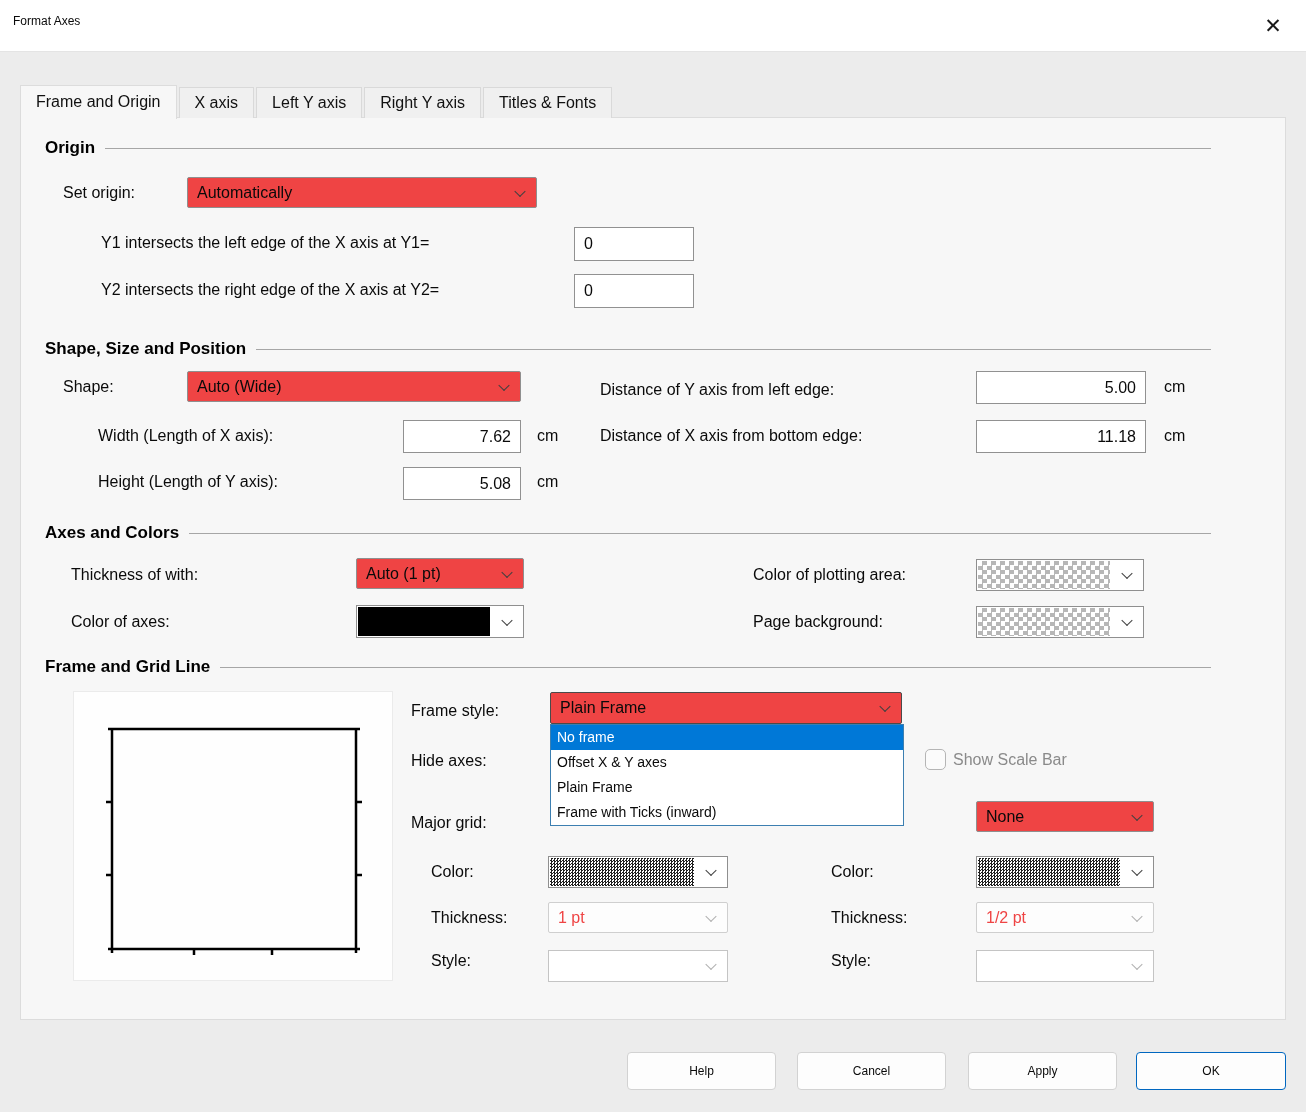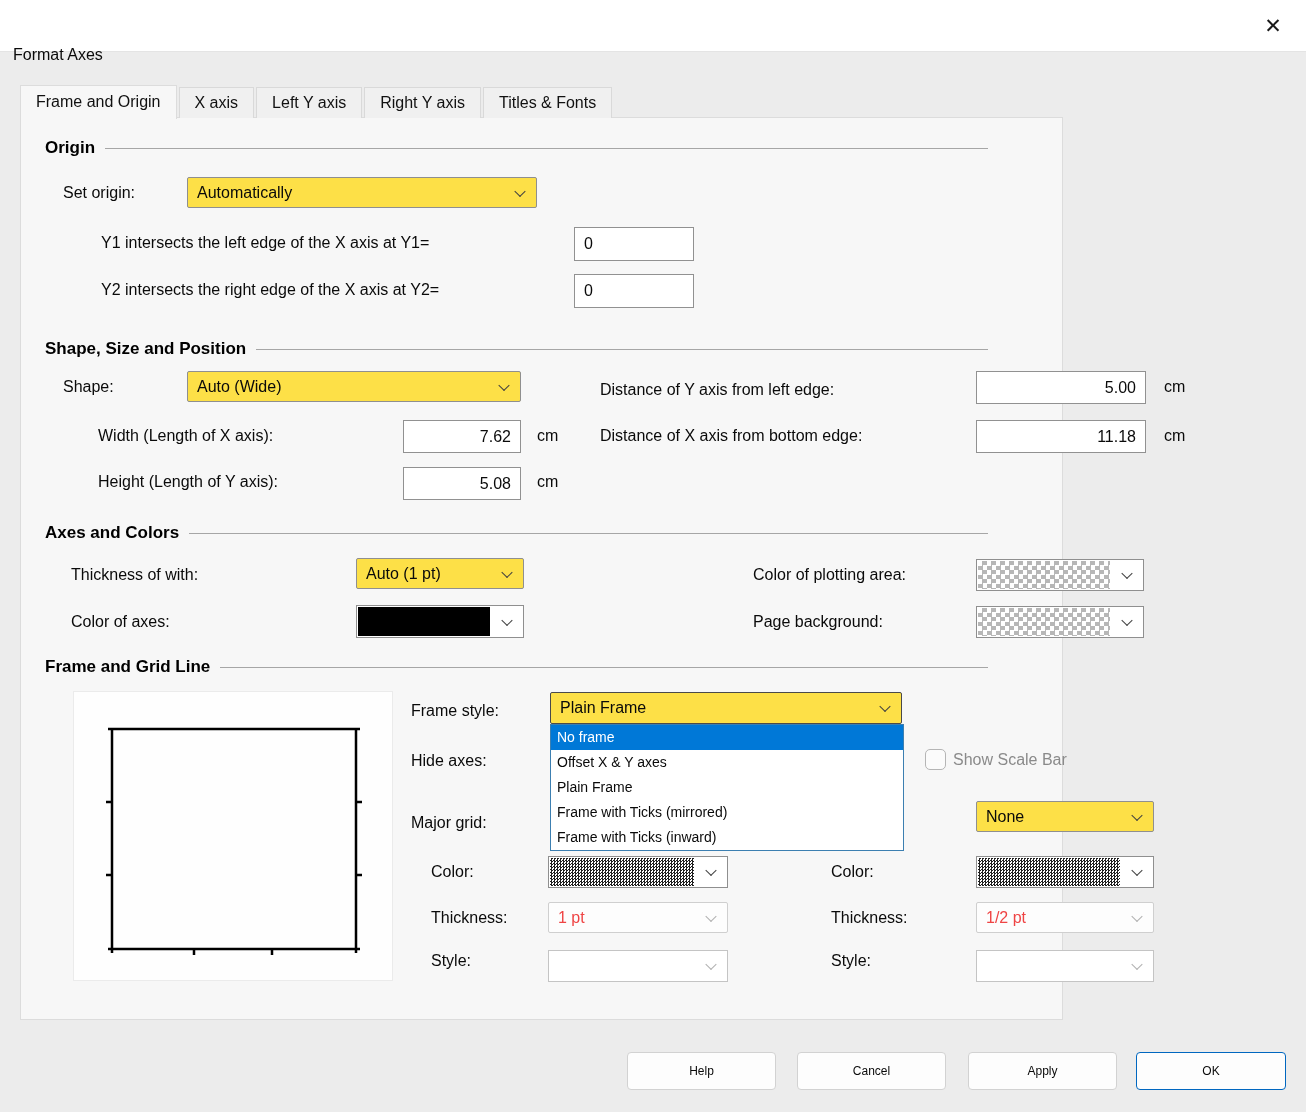--- a/index.html
+++ b/index.html
@@ -1,30 +1,30 @@
 <!DOCTYPE html>
 <html><head>
 <meta charset="utf-8">
 <style>
   html,body{margin:0;padding:0;background:#d4d4d4;}
   *{box-sizing:border-box;font-family:"Liberation Sans","DejaVu Sans",sans-serif;}
   .dialog{position:relative;width:1306px;height:1112px;background:#ececec;outline:1px solid #a9a9a9;overflow:hidden;}
   .titlebar{position:absolute;left:0;top:0;width:100%;height:52px;background:#ffffff;border-bottom:1px solid #e4e4e4;}
-  .title{position:absolute;left:13px;top:14px;font-size:16px;color:#0a0a0a;margin-top:32px;}
+  .title{position:absolute;left:13px;top:14px;font-size:12px;color:#0a0a0a;}
   .close{position:absolute;left:1256px;top:10px;width:34px;height:32px;display:flex;align-items:center;justify-content:center;font-size:21px;color:#1a1a1a;cursor:pointer;}
   .tabstrip{position:absolute;left:20px;top:84px;height:34px;display:flex;align-items:flex-end;z-index:3;}
   .tab{height:31px;padding:0 15px;background:#f0f0f0;border:1px solid #d9d9d9;border-bottom:none;display:flex;align-items:center;font-size:16px;color:#111;margin-right:2px;cursor:pointer;}
   .tab.active{height:34px;background:#f7f7f7;border-color:#dcdcdc;margin-bottom:-1px;padding-bottom:1px;}
-  .page{position:absolute;left:20px;top:117px;width:1043px;height:903px;background:#f7f7f7;border:1px solid #dcdcdc;}
+  .page{position:absolute;left:20px;top:117px;width:1266px;height:903px;background:#f7f7f7;border:1px solid #dcdcdc;}
   .section{position:absolute;left:24px;right:74px;height:22px;display:flex;align-items:center;gap:10px;}
   .shead{font-size:17px;font-weight:bold;color:#000;white-space:nowrap;}
   .sline{flex:1;border-top:1px solid #a6a6a6;height:0;}
   .lbl{position:absolute;font-size:16px;color:#0a0a0a;white-space:nowrap;}
   .lbl.gray{color:#8a8a8a;}
-  .combo{position:absolute;background:#fde047;border:1px solid #8f8f8f;border-radius:2px;font-size:16px;color:#0a0a0a;display:flex;align-items:center;padding:0 32px 0 9px;cursor:pointer;white-space:nowrap;}
+  .combo{position:absolute;background:#ef4444;border:1px solid #8f8f8f;border-radius:2px;font-size:16px;color:#0a0a0a;display:flex;align-items:center;padding:0 32px 0 9px;cursor:pointer;white-space:nowrap;}
   .combo.focusdark{border-color:#4a4a4a;}
   .combo.disabled{border-color:#cfcfcf;color:#ef4444;background:#fdfdfd;}
   .chev{position:absolute;right:12px;top:50%;width:8px;height:8px;border-right:1.6px solid #404040;border-bottom:1.6px solid #404040;transform:translateY(-70%) rotate(45deg);}
   .combo.disabled .chev,.swcombo.soft .chev{border-color:#b0b0b0;}
   .swcombo{position:absolute;background:#fff;border:1px solid #8f8f8f;cursor:pointer;}
   .swcombo.soft{border-color:#c4c4c4;}
   .sw{position:absolute;left:1px;top:1px;bottom:1px;right:33px;}
   .sw.black{background:#000;}
   .sw.checker-lg{background:repeating-conic-gradient(#b7b7b7 0% 25%,#ffffff 0% 50%);background-size:9px 9px;}
   .sw.checker-fine{background:repeating-conic-gradient(#1f1f1f 0% 25%,#ffffff 0% 50%);background-size:3px 3px;}
@@ -156,21 +156,20 @@
 
     <span class="lbl" id="lbl-framestyle">Frame style:</span>
     <div class="combo focusdark" id="dd-framestyle">
       <span>Plain Frame</span>
         <span class="chev"></span>
     </div>
     <div class="optlist" id="frame-options">
         <div class="opt selected">No frame</div>
         <div class="opt">Offset X &amp; Y axes</div>
         <div class="opt">Plain Frame</div>
-        <div class="opt">Frame with Ticks (mirrored)</div>
         <div class="opt">Frame with Ticks (inward)</div>
       </div>
 
     <span class="lbl" id="lbl-hideaxes">Hide axes:</span>
     <div class="checkbox" id="cb-scalebar"></div>
     <span class="lbl gray" id="lbl-scalebar">Show Scale Bar</span>
 
     <span class="lbl" id="lbl-majorgrid">Major grid:</span>
     <div class="combo" id="dd-minorgrid">
       <span>None</span>

